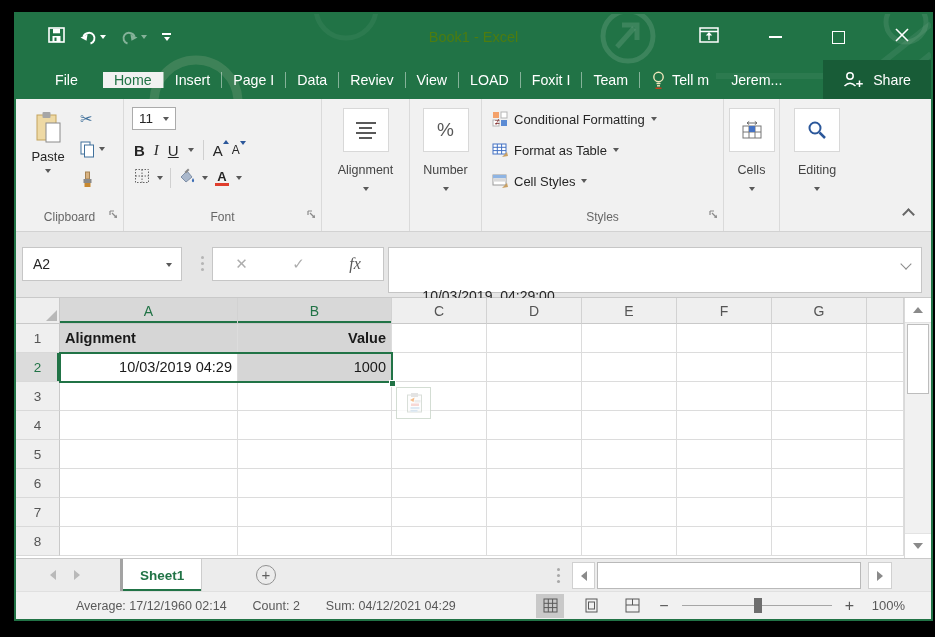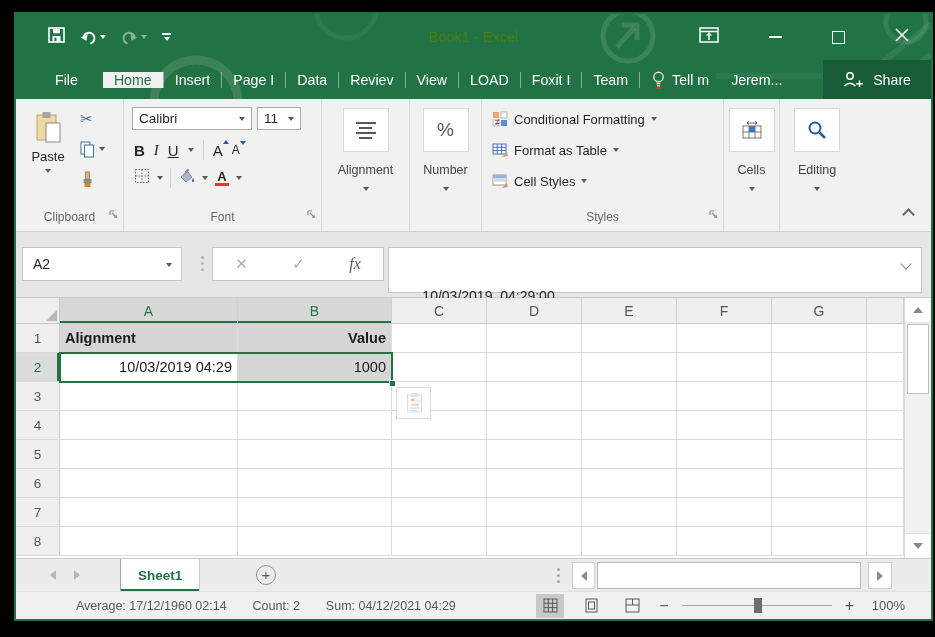--- a/index.html
+++ b/index.html
@@ -148,21 +148,21 @@
   .tri-l { width:0;height:0;border-top:5px solid transparent;border-bottom:5px solid transparent;border-right:6px solid #8a8a8a; }
   .tri-r { width:0;height:0;border-top:5px solid transparent;border-bottom:5px solid transparent;border-left:6px solid #8a8a8a; }
   .vs-thumb { position:absolute; top:26px; left:2px; right:2px; height:70px; background:#fff; border:1px solid #bdbdbd; }
 
   
   .sheetbar { position:absolute; left:0; top:544px; width:100%; height:33px; background:#ececec;
     border-top:1px solid #c9c9c9; }
   .snav { position:absolute; left:34px; top:0; height:100%; display:flex; align-items:center; gap:18px; }
   .snav .tri-l { border-right-color:#b9b9b9; } .snav .tri-r { border-left-color:#b9b9b9; }
   #sheet-tabs { position:absolute; left:104px; top:0; height:100%; display:flex; }
-  .stab { height:100%; padding:0 17px; background:#fff; border-left:1px solid #a3a3a3; border-right:1px solid #cdcdcd;
+  .stab { height:100%; padding:0 17px; background:#fff; border-left:3px solid #a3a3a3; border-right:1px solid #cdcdcd;
     display:flex; align-items:center; font-size:13.5px; font-weight:bold; color:#217346;
     box-shadow:inset 0 -2px 0 #217346; }
   .addsheet { position:absolute; left:240px; top:6px; width:20px; height:20px; border:1px solid #919191;
     border-radius:50%; color:#5f5f5f; font-size:15px; line-height:17px; text-align:center; }
   .sdots { position:absolute; left:541px; top:9px; width:3px; height:3px; border-radius:50%;
     background:#a8a8a8; box-shadow:0 6px 0 #a8a8a8, 0 12px 0 #a8a8a8; }
   .hsb-left { position:absolute; left:556px; top:3px; width:23px; height:27px; background:#fff;
     border:1px solid #d0d0d0; display:flex; align-items:center; justify-content:center; }
   .hsb-thumb { position:absolute; left:581px; top:3px; width:264px; height:27px; background:#fff; border:1px solid #b9b9b9; }
   .hsb-right { position:absolute; left:852px; top:3px; width:24px; height:27px; background:#fff;
@@ -320,24 +320,20 @@
         <svg width="9" height="9" viewBox="0 0 9 9">
             <path d="M1 1 H5 M1 1 V5" stroke="#8a8a8a" stroke-width="1.2" fill="none"></path>
             <line x1="3" y1="3" x2="7.5" y2="7.5" stroke="#8a8a8a" stroke-width="1.2"></line>
             <polygon points="8,8 4.8,7.6 7.6,4.8" fill="#8a8a8a"></polygon>
           </svg>
       </span>
     </div>
 
     <div class="group" id="g-font">
       <div class="font-row1">
-        <div class="combo name">
-          <span>Calibri</span>
-            <span class="car-g"></span>
-        </div>
         <div class="combo size">
           <span>11</span>
             <span class="car-g"></span>
         </div>
       </div>
       <div class="font-row2">
         <span class="b-btn">B</span>
         <span class="i-btn">I</span>
         <span class="u-btn">U</span>
         <span class="car-g"></span>

